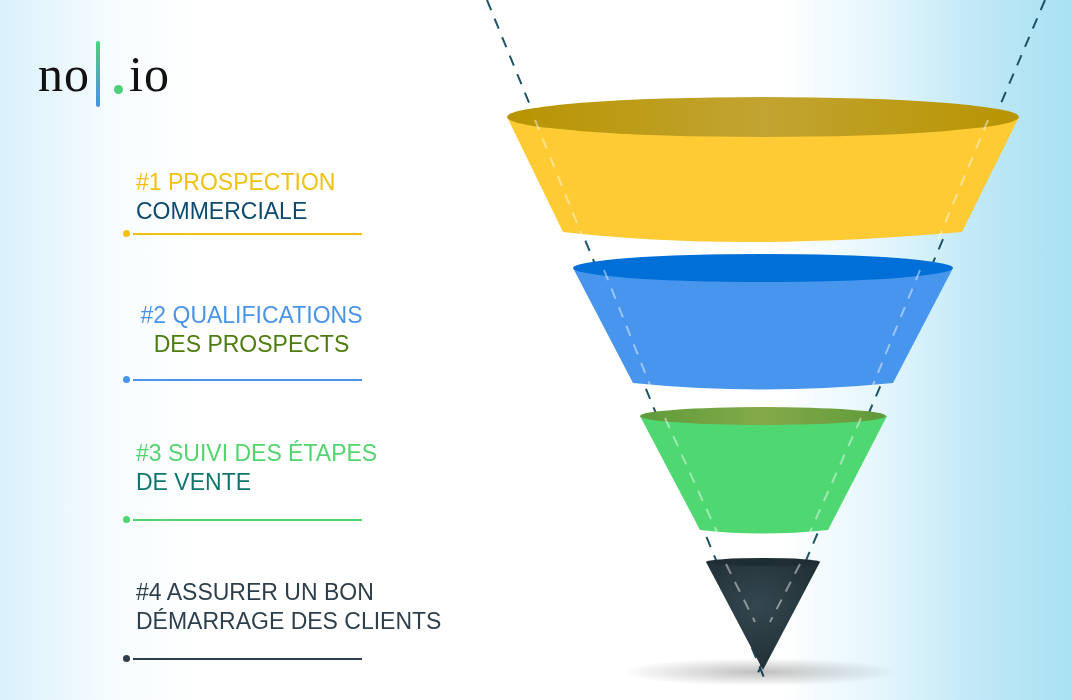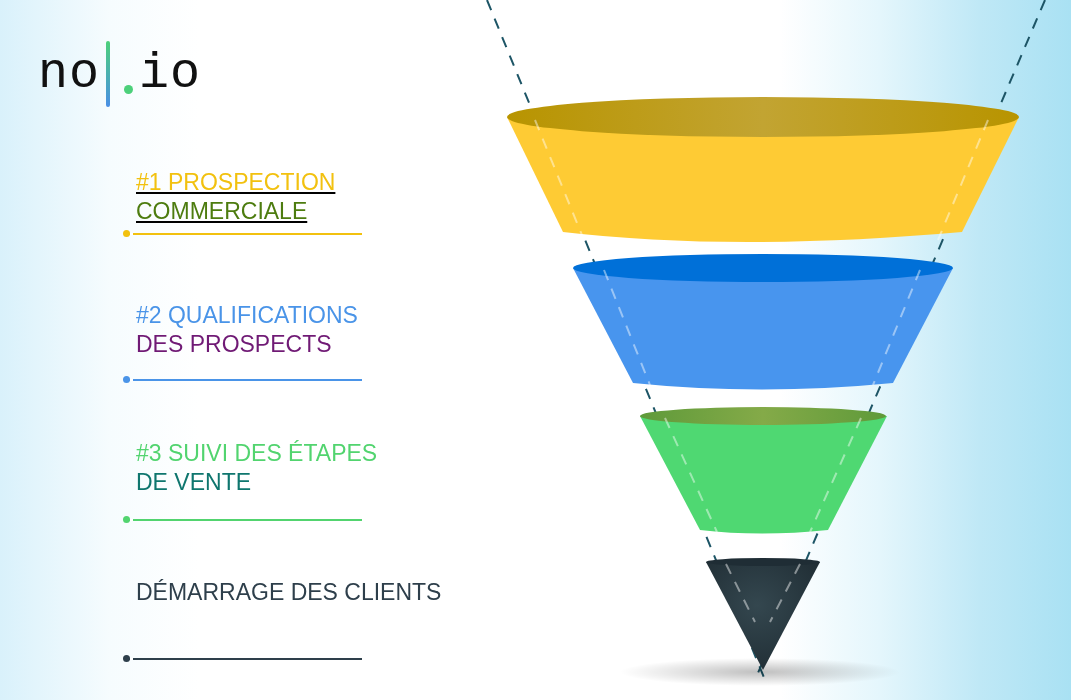--- a/index.html
+++ b/index.html
@@ -2,60 +2,61 @@
 <html><head>
 <meta charset="utf-8">
 <style>
   html, body { margin:0; padding:0; }
   body {
     width:1071px; height:700px; position:relative; overflow:hidden;
     font-family:"Liberation Sans", sans-serif;
     background: linear-gradient(90deg, #d9f1fb 0px, #f6fcfe 110px, #ffffff 200px, #ffffff 780px, #e4f6fc 880px, #bfe8f6 980px, #a9e1f3 1071px);
   }
   .logo { position:absolute; left:38px; top:38px; height:72px; display:flex; align-items:center; }
-  .logo .t { font-size:50px; color:#111; letter-spacing:1px; line-height:1; font-family:Liberation Mono, monospace; font-weight:300; }
+  .logo .t { font-size:50px; color:#111; letter-spacing:1px; line-height:1; font-family:Liberation Serif, serif; font-weight:300; }
   .logo .bar { width:4px; height:66px; margin:0 8px 0 6px; border-radius:2px;
      background: linear-gradient(180deg,#4cd07a,#4a8fe6); }
   .logo .dot { width:9px; height:9px; border-radius:50%; background:#4cd07a; display:inline-block; margin:0 6px; align-self:flex-end; margin-bottom:16px; }
   .stage { position:absolute; left:127px; width:240px; }
   .stage .label { font-size:23px; line-height:29px; text-transform:uppercase; white-space:nowrap; margin-left:9px; }
   .stage .rule { position:absolute; left:0; height:2px; width:235px; }
   .stage .rule::before { content:""; position:absolute; left:-4px; top:-3px; width:7px; height:7px; border-radius:50%; background:inherit; }
   .stage .rule::after { content:""; position:absolute; left:3px; top:0; width:3px; height:2px; background:#fff; }
   svg.funnel { position:absolute; left:0; top:0; }
 </style>
 </head>
 <body>
 
 <div class="logo">
   <span class="t">no</span>
   <span class="bar"></span>
   <span class="dot"></span>
   <span class="t">io</span>
 </div>
 
-<div class="stage" style="top:168px;text-decoration:underline;">
+<div class="stage" style="top:168px;">
   <div class="label" style="color:#f2c10f">#1 PROSPECTION</div>
-  <div class="label" style="color:#4d7c0f">COMMERCIALE</div>
+  <div class="label" style="color:#0c4a6e">COMMERCIALE</div>
   <div class="rule" style="top:65px; background:#f2c10f"></div>
 </div>
 
-<div class="stage" style="top:301px;">
+<div class="stage" style="top:301px;text-align:center;">
   <div class="label" style="color:#4a94e8">#2 QUALIFICATIONS</div>
-  <div class="label" style="color:#701a75">DES PROSPECTS</div>
+  <div class="label" style="color:#4d7c0f">DES PROSPECTS</div>
   <div class="rule" style="top:78px; background:#4a94e8"></div>
 </div>
 
 <div class="stage" style="top:439px;">
   <div class="label" style="color:#52d46f">#3 SUIVI DES ÉTAPES</div>
   <div class="label" style="color:#0f766e">DE VENTE</div>
   <div class="rule" style="top:80px; background:#52d46f"></div>
 </div>
 
 <div class="stage" style="top:578px;">
+  <div class="label" style="color:#2e3f4b">#4 ASSURER UN BON</div>
   <div class="label" style="color:#2e3f4b">DÉMARRAGE DES CLIENTS</div>
   <div class="rule" style="top:80px; background:#2e3f4b"></div>
 </div>
 
 <svg class="funnel" width="1071" height="700" viewBox="0 0 1071 700">
   <defs>
     <linearGradient id="gTop1" x1="0" x2="1">
         <stop offset="0" stop-color="#b89400"></stop>
         <stop offset="0.5" stop-color="#c2a432"></stop>
         <stop offset="1" stop-color="#b89400"></stop>

